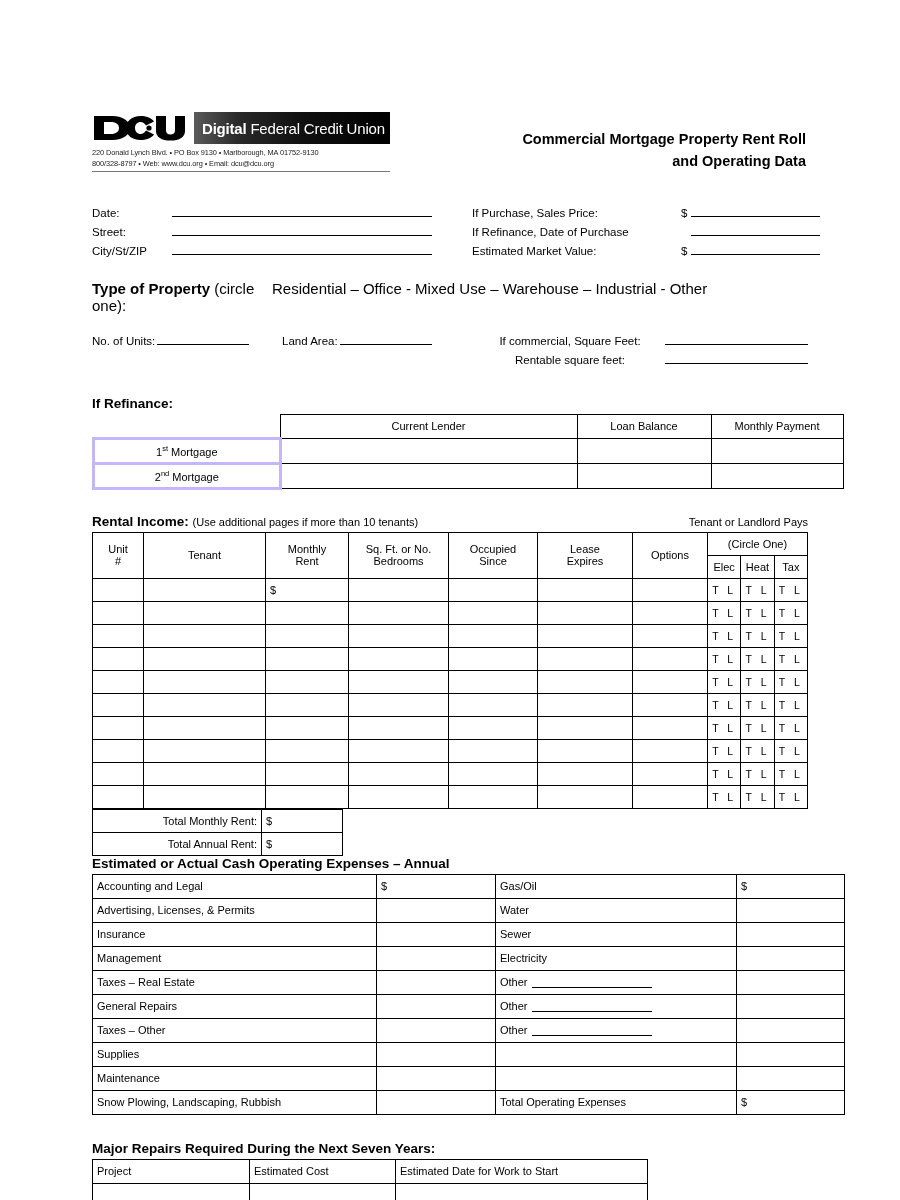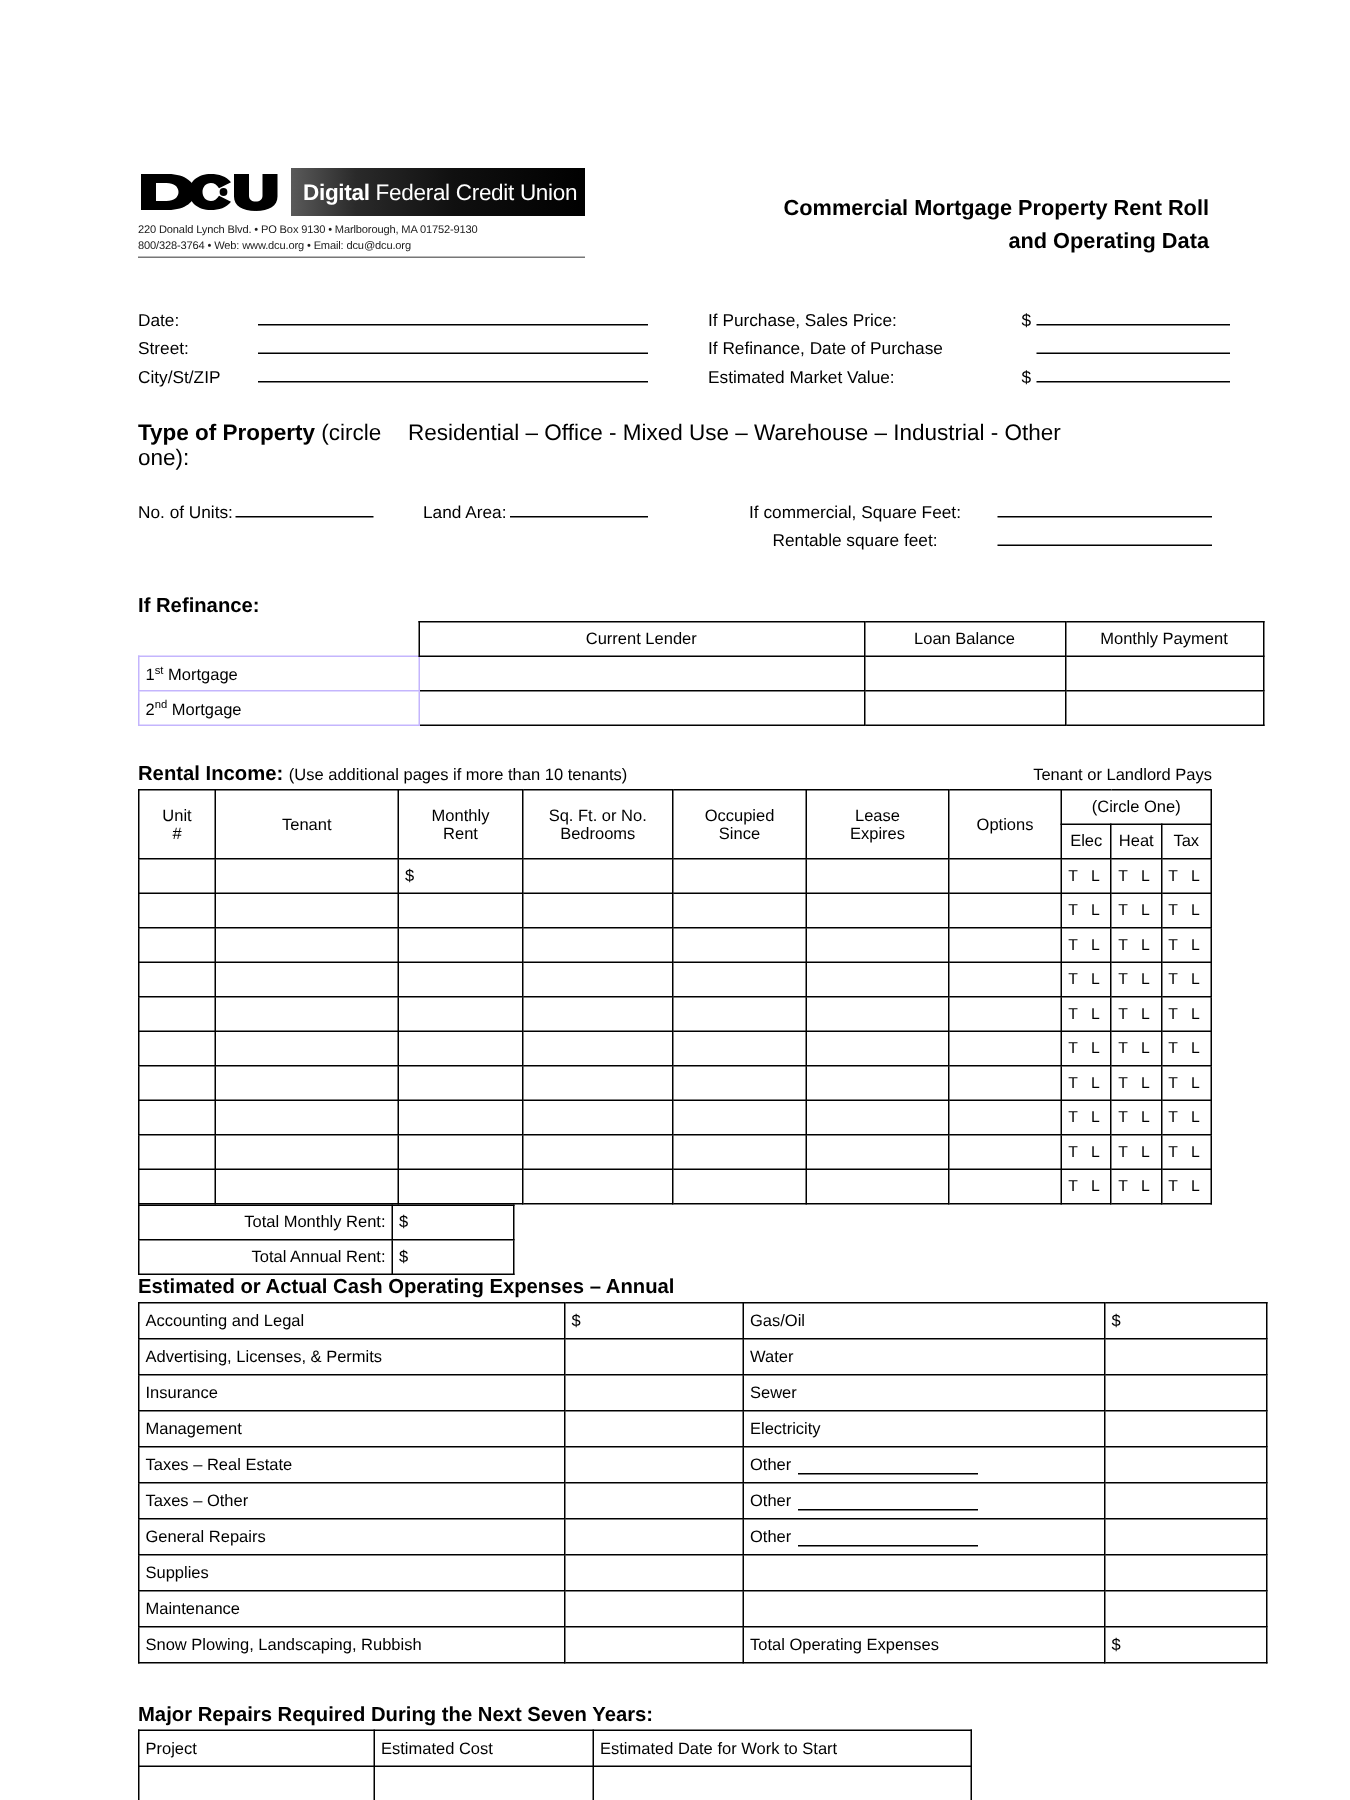--- a/index.html
+++ b/index.html
@@ -169,21 +169,21 @@
 
   
   .refi-wrap { margin-top: 24px; }
   table.refi { width: 716px; table-layout: fixed; }
   table.refi td { height: 18px; }
   table.refi .c0 { width: 178px; border-left: none; border-top: none; }
   table.refi .c0.hdr { border: none; }
   table.refi .c1 { width: 288px; text-align: center; }
   table.refi .c2 { width: 125px; text-align: center; }
   table.refi .c3 { width: 123px; text-align: center; }
-  table.refi td.lbl { text-align: left; border: 1px solid #c4b5fd; }
+  table.refi td.lbl { text-align: center; border: 3px solid #c4b5fd; }
   sup { font-size: 7.5px; vertical-align: super; }
 
   
   .rental-wrap { margin-top: 24px; }
   .rental-head {
     display: flex;
     justify-content: space-between;
     align-items: baseline;
   }
   .rental-pays {
@@ -262,21 +262,21 @@
 
               <path d="M8 4 L2 12 L2 7 L5 4 Z" fill="#ffffff" opacity="0.0"></path>
             </svg>
           </div>
           <div class="logo-grad">
             <span class="logo-grad-text"><span>Digital</span><span class="lite"> Federal Credit Union</span></span>
           </div>
         </div>
         <div class="logo-addr">
           <div>220 Donald Lynch Blvd. • PO Box 9130 • Marlborough, MA 01752-9130</div>
-          <div>800/328-3764 • Web: www.dcu.org • Email: dcu@dcu.org</div>
+          <div>800/328-8797 • Web: www.dcu.org • Email: dcu@dcu.org</div>
         </div>
         <div class="logo-underline"></div>
       </div>
 
       <div class="doc-title">
         <div>Commercial Mortgage Property Rent Roll</div>
         <div>and Operating Data</div>
       </div>
     </div>
 
@@ -570,27 +570,27 @@
               <td class="ec2"><span>Electricity</span></td>
               <td class="ec3"></td>
             </tr>
             <tr>
               <td class="ec0">Taxes – Real Estate</td>
               <td class="ec1"></td>
               <td class="ec2"><span>Other</span><span class="other-rule"></span></td>
               <td class="ec3"></td>
             </tr>
             <tr>
+              <td class="ec0">General Repairs</td>
+              <td class="ec1"></td>
+              <td class="ec2"><span>Other</span><span class="other-rule"></span></td>
+              <td class="ec3"></td>
+            </tr>
+            <tr>
               <td class="ec0">Taxes – Other</td>
-              <td class="ec1"></td>
-              <td class="ec2"><span>Other</span><span class="other-rule"></span></td>
-              <td class="ec3"></td>
-            </tr>
-            <tr>
-              <td class="ec0">General Repairs</td>
               <td class="ec1"></td>
               <td class="ec2"><span>Other</span><span class="other-rule"></span></td>
               <td class="ec3"></td>
             </tr>
             <tr>
               <td class="ec0">Supplies</td>
               <td class="ec1"></td>
               <td class="ec2"><span></span></td>
               <td class="ec3"></td>
             </tr>

